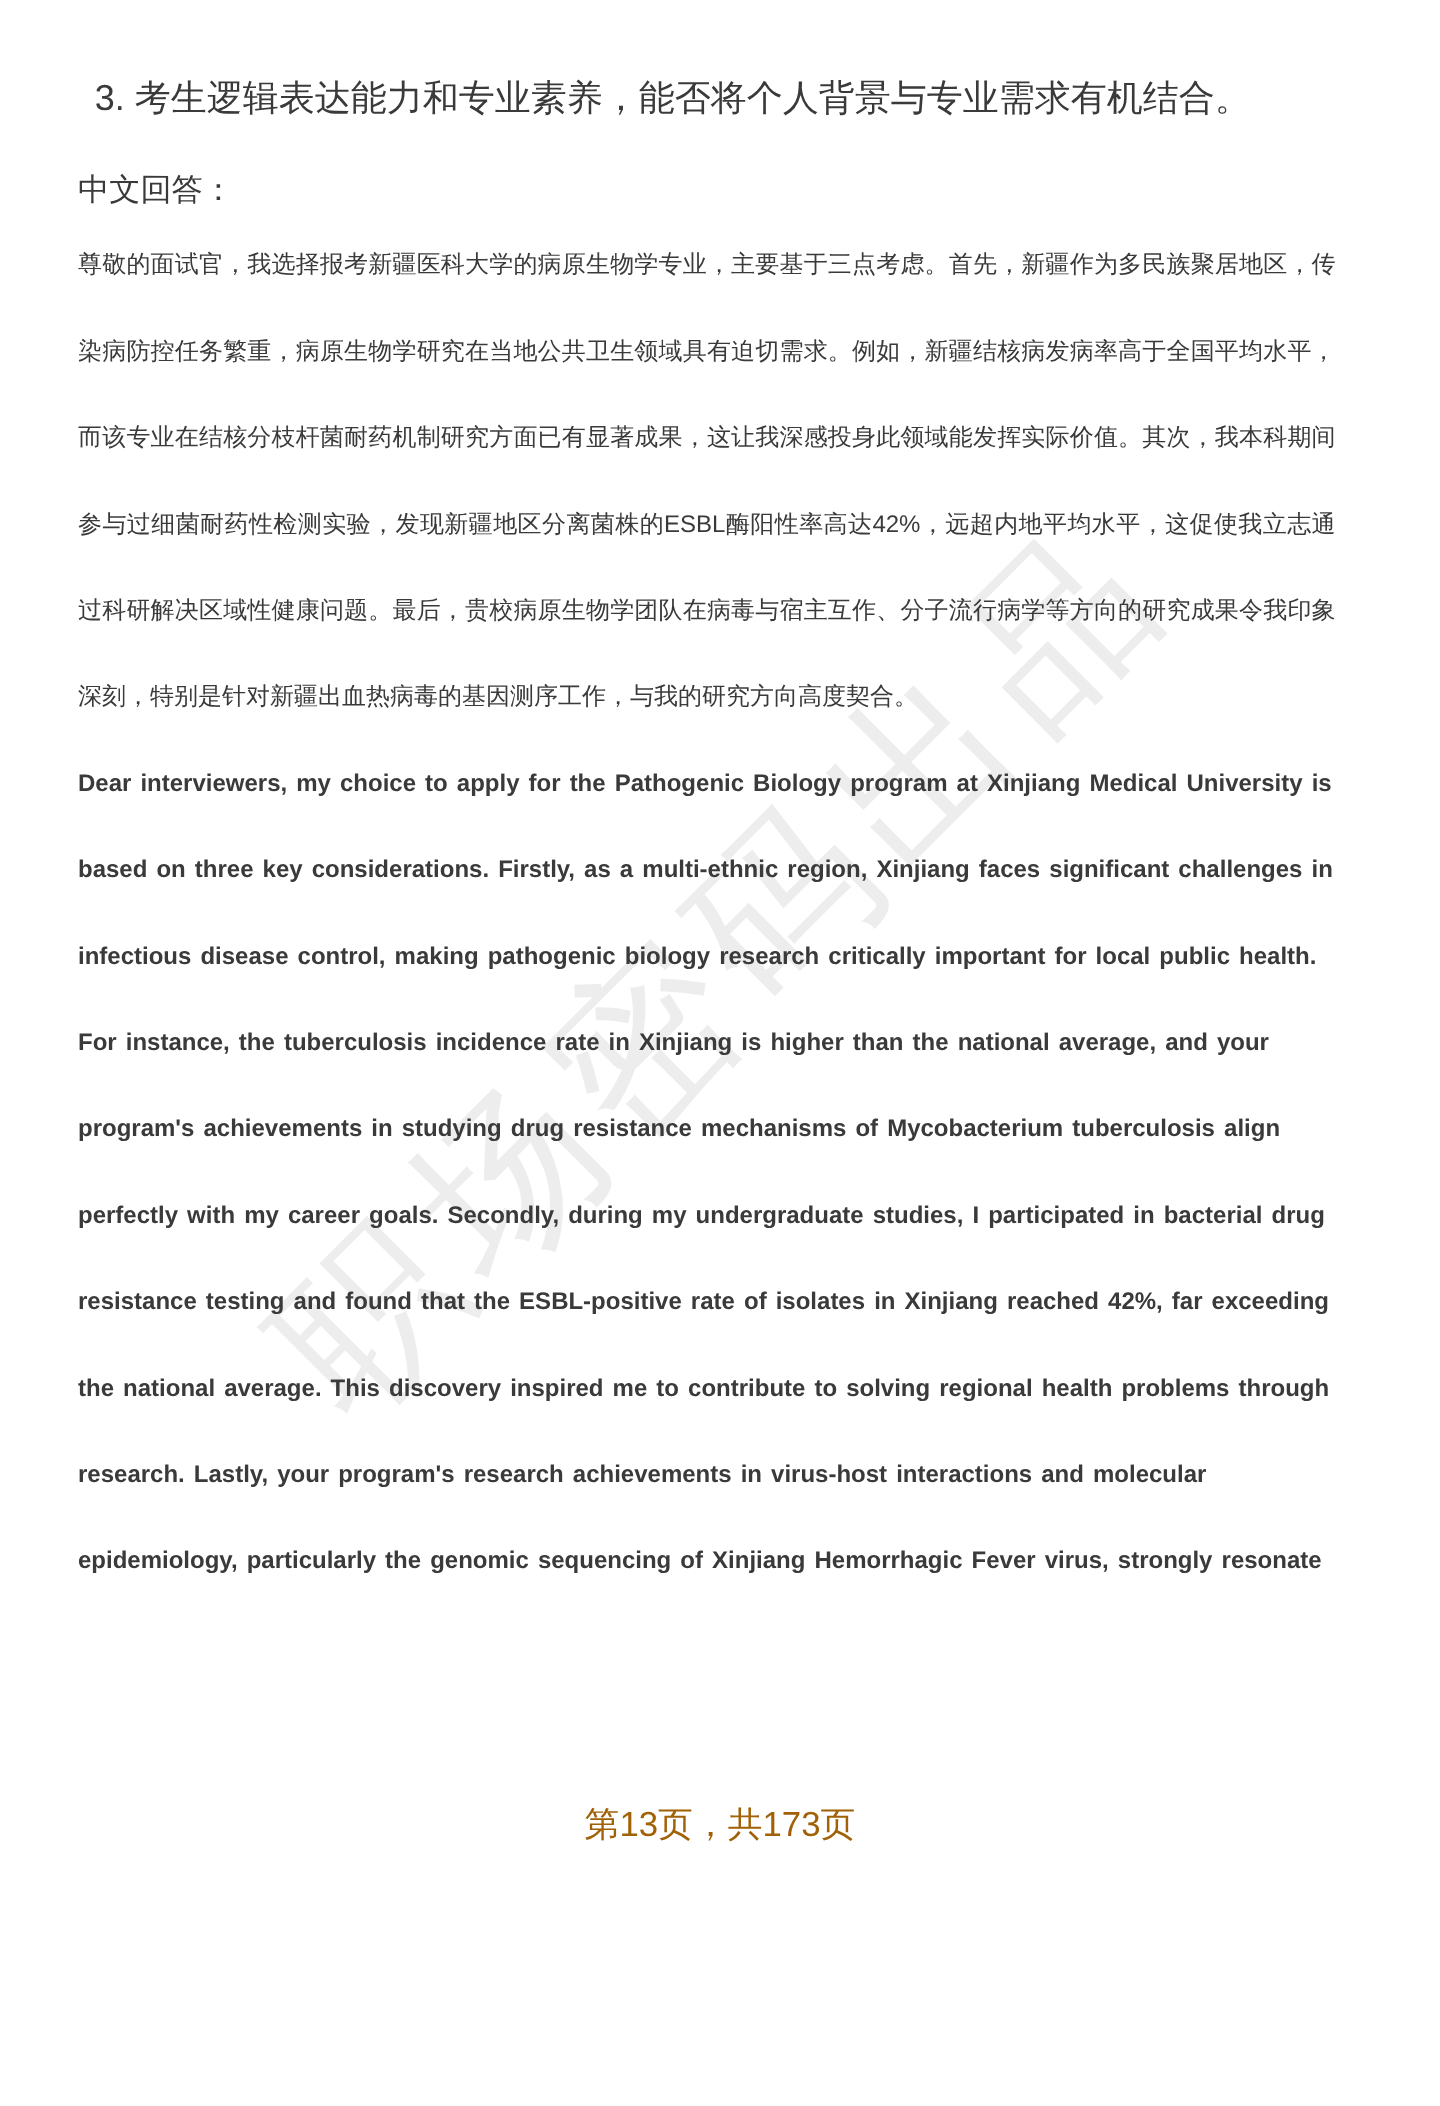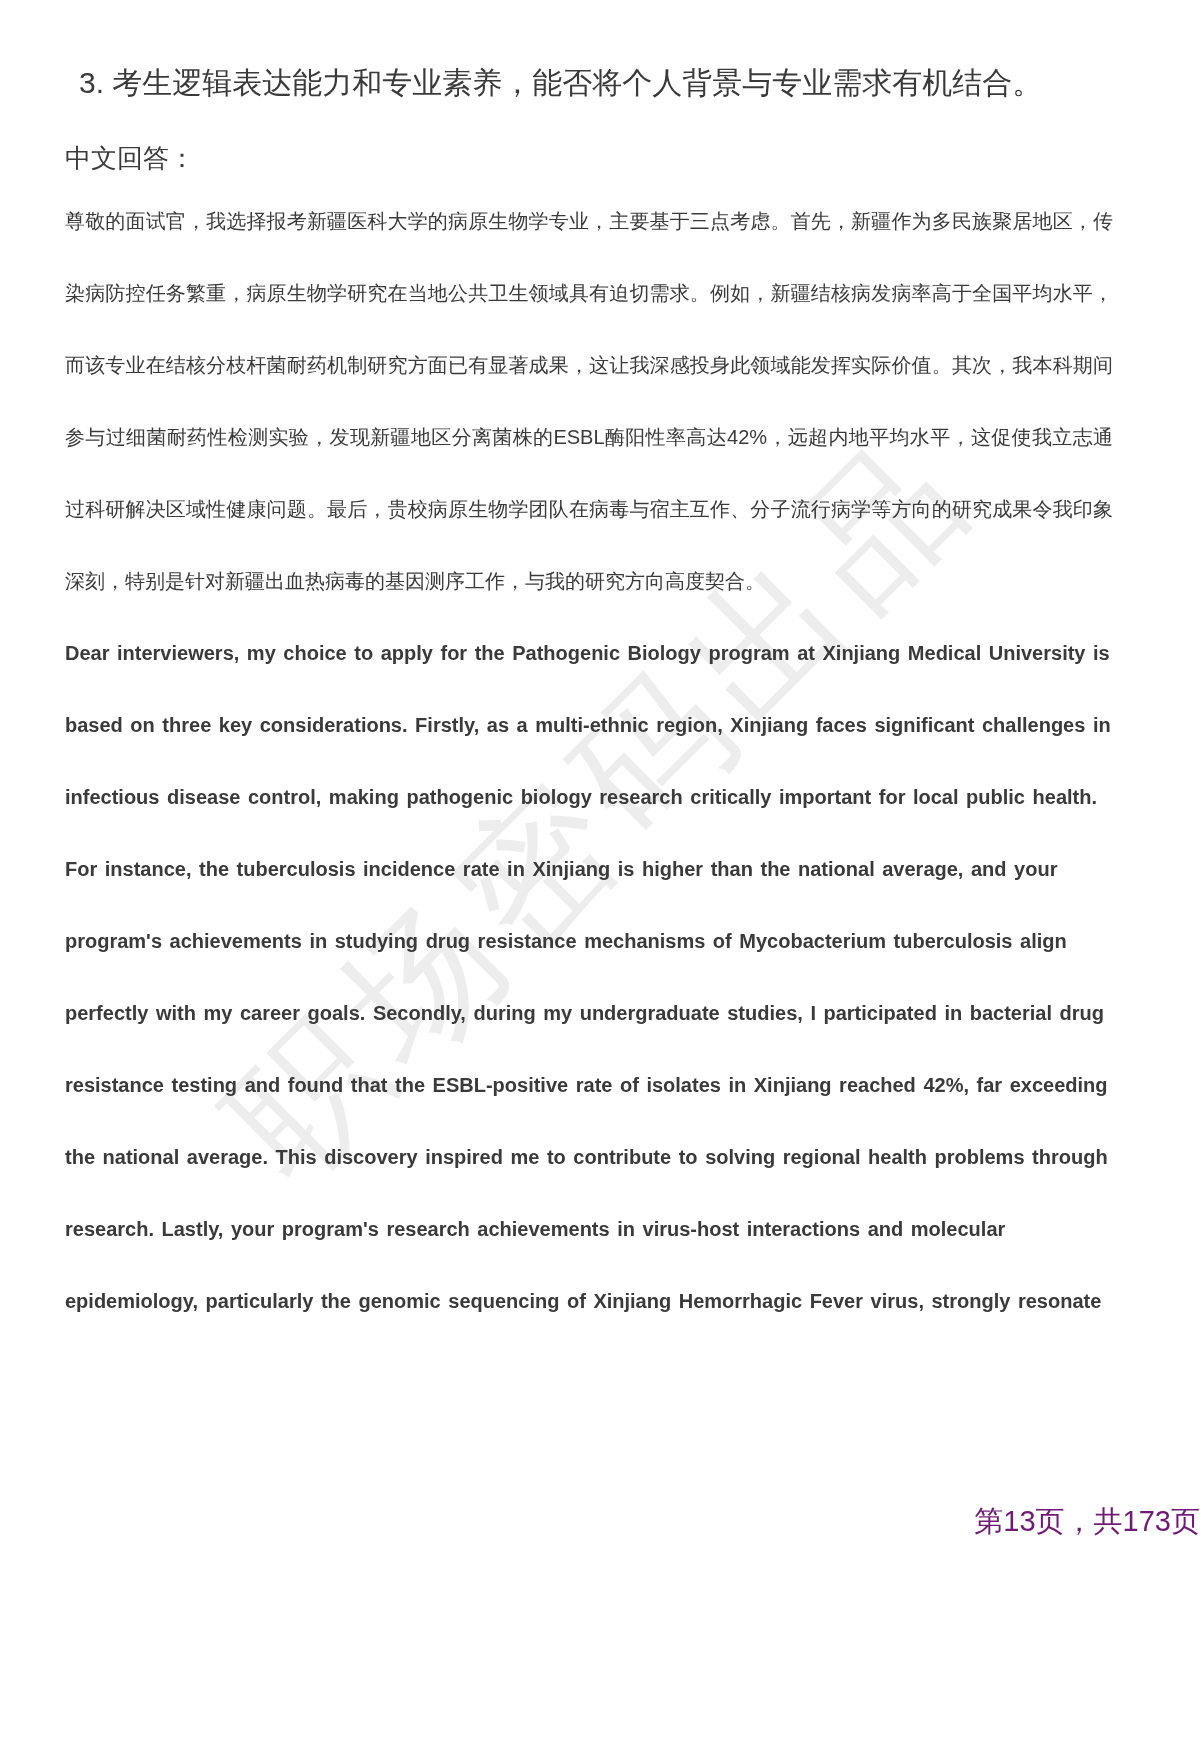--- a/index.html
+++ b/index.html
@@ -61,24 +61,24 @@
   .para.en {
     text-align: left;
     word-spacing: 2px;
     font-weight: bold;
   }
   .footer {
     position: absolute;
     left: 0;
     right: 0;
     top: 1498px;
-    text-align: right;
+    text-align: center;
     font-size: 29px;
     line-height: 46px;
-    color: #701a75;
+    color: #a16207;
     z-index: 1;
   }
 </style>
 </head>
 <body>
 
 <div class="page">
 
   <div class="watermark">职场密码出品</div>
 

